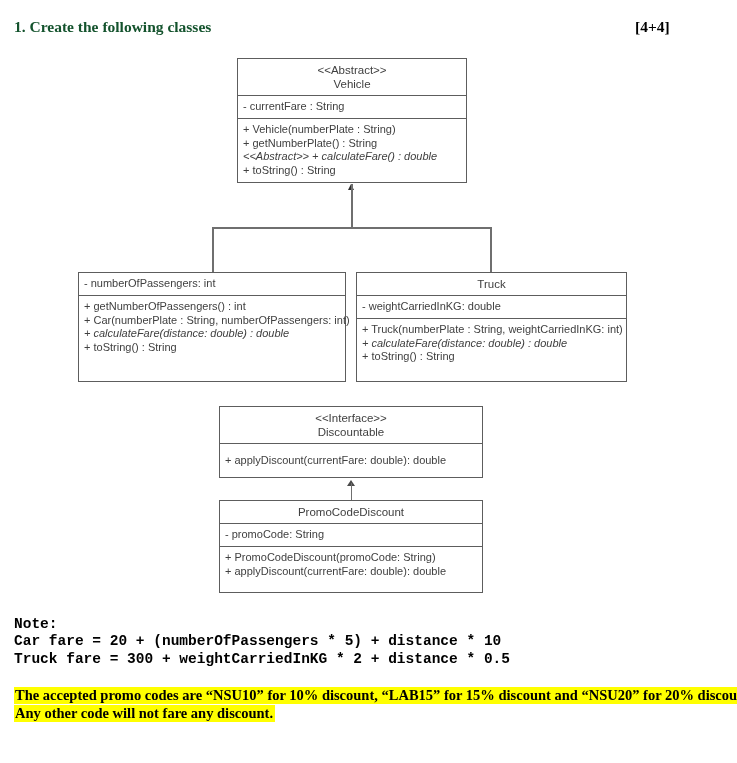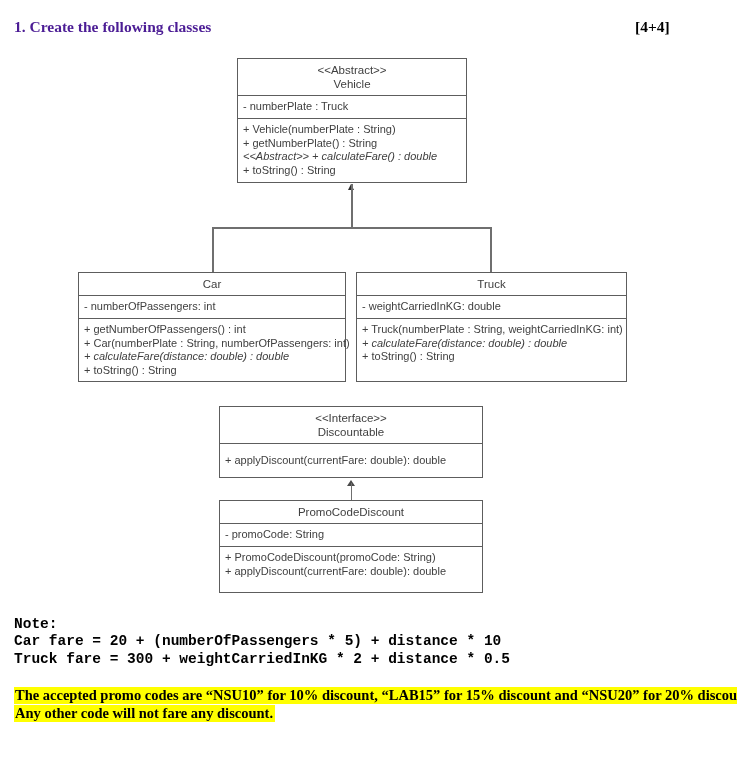--- a/index.html
+++ b/index.html
@@ -1,20 +1,20 @@
 <!DOCTYPE html>
 <html><head>
 <meta charset="utf-8">
 <style>
   html,body{margin:0;padding:0;background:#ffffff;}
   .page{position:relative;width:737px;height:763px;background:#ffffff;overflow:hidden;
         font-family:"Liberation Sans",sans-serif;}
   
   .title{position:absolute;left:14px;top:18px;font-family:"Liberation Serif",serif;
-         font-weight:bold;font-size:15.5px;color:#4c1d95;}
+         font-weight:bold;font-size:15.5px;color:#14532d;}
   .marks{position:absolute;left:635px;top:18px;font-family:"Liberation Serif",serif;
          font-weight:bold;font-size:15.5px;color:#000;}
   
   .cls{position:absolute;box-sizing:border-box;border:1.5px solid #5d5d5d;background:#fff;
        display:flex;flex-direction:column;color:#404040;}
   .hdr{box-sizing:border-box;border-bottom:1.5px solid #5d5d5d;text-align:center;
        padding:4px 2px 4px 2px;}
   .stereo,.cname{font-weight:normal;font-size:11.5px;line-height:14px;white-space:pre;}
   .attrs{box-sizing:border-box;border-bottom:1.5px solid #5d5d5d;padding:4px 5px;}
   .meths{box-sizing:border-box;padding:4px 5px;flex:1;}
@@ -45,40 +45,37 @@
   <span class="marks">[4+4]</span>
 
   <div>
 
     <div class="cls" style="left:237px;top:58px;width:230px;height:125px">
       <div class="hdr">
         <div class="stereo">&lt;&lt;Abstract&gt;&gt;</div>
         <div class="cname">Vehicle</div>
       </div>
       <div class="attrs">
-        <div class="line">- numberPlate : Truck</div>
+        <div class="line">- currentFare : String</div>
       </div>
       <div class="meths">
         <div class="line">+ Vehicle(numberPlate : String)</div>
         <div class="line">+ getNumberPlate() : String</div>
         <div class="line italic">&lt;&lt;Abstract&gt;&gt; + calculateFare() : double</div>
         <div class="line">+ toString() : String</div>
       </div>
     </div>
 
     <div class="arrow-up narrow" style="left:348px;top:184px"></div>
     <div class="vline" style="left:351px;top:184px;height:44px"></div>
     <div class="hline" style="left:212px;top:227px;width:280px"></div>
     <div class="vline" style="left:212px;top:227px;height:45px"></div>
     <div class="vline" style="left:490px;top:227px;height:45px"></div>
 
     <div class="cls" style="left:78px;top:272px;width:268px;height:110px">
-      <div class="hdr">
-        <div class="cname">Car</div>
-      </div>
       <div class="attrs">
         <div class="line">- numberOfPassengers: int</div>
       </div>
       <div class="meths">
         <div class="line">+ getNumberOfPassengers() : int</div>
         <div class="line">+ Car(numberPlate : String, numberOfPassengers: int)</div>
         <div class="line italic">+ calculateFare(distance: double) : double</div>
         <div class="line">+ toString() : String</div>
       </div>
     </div>

